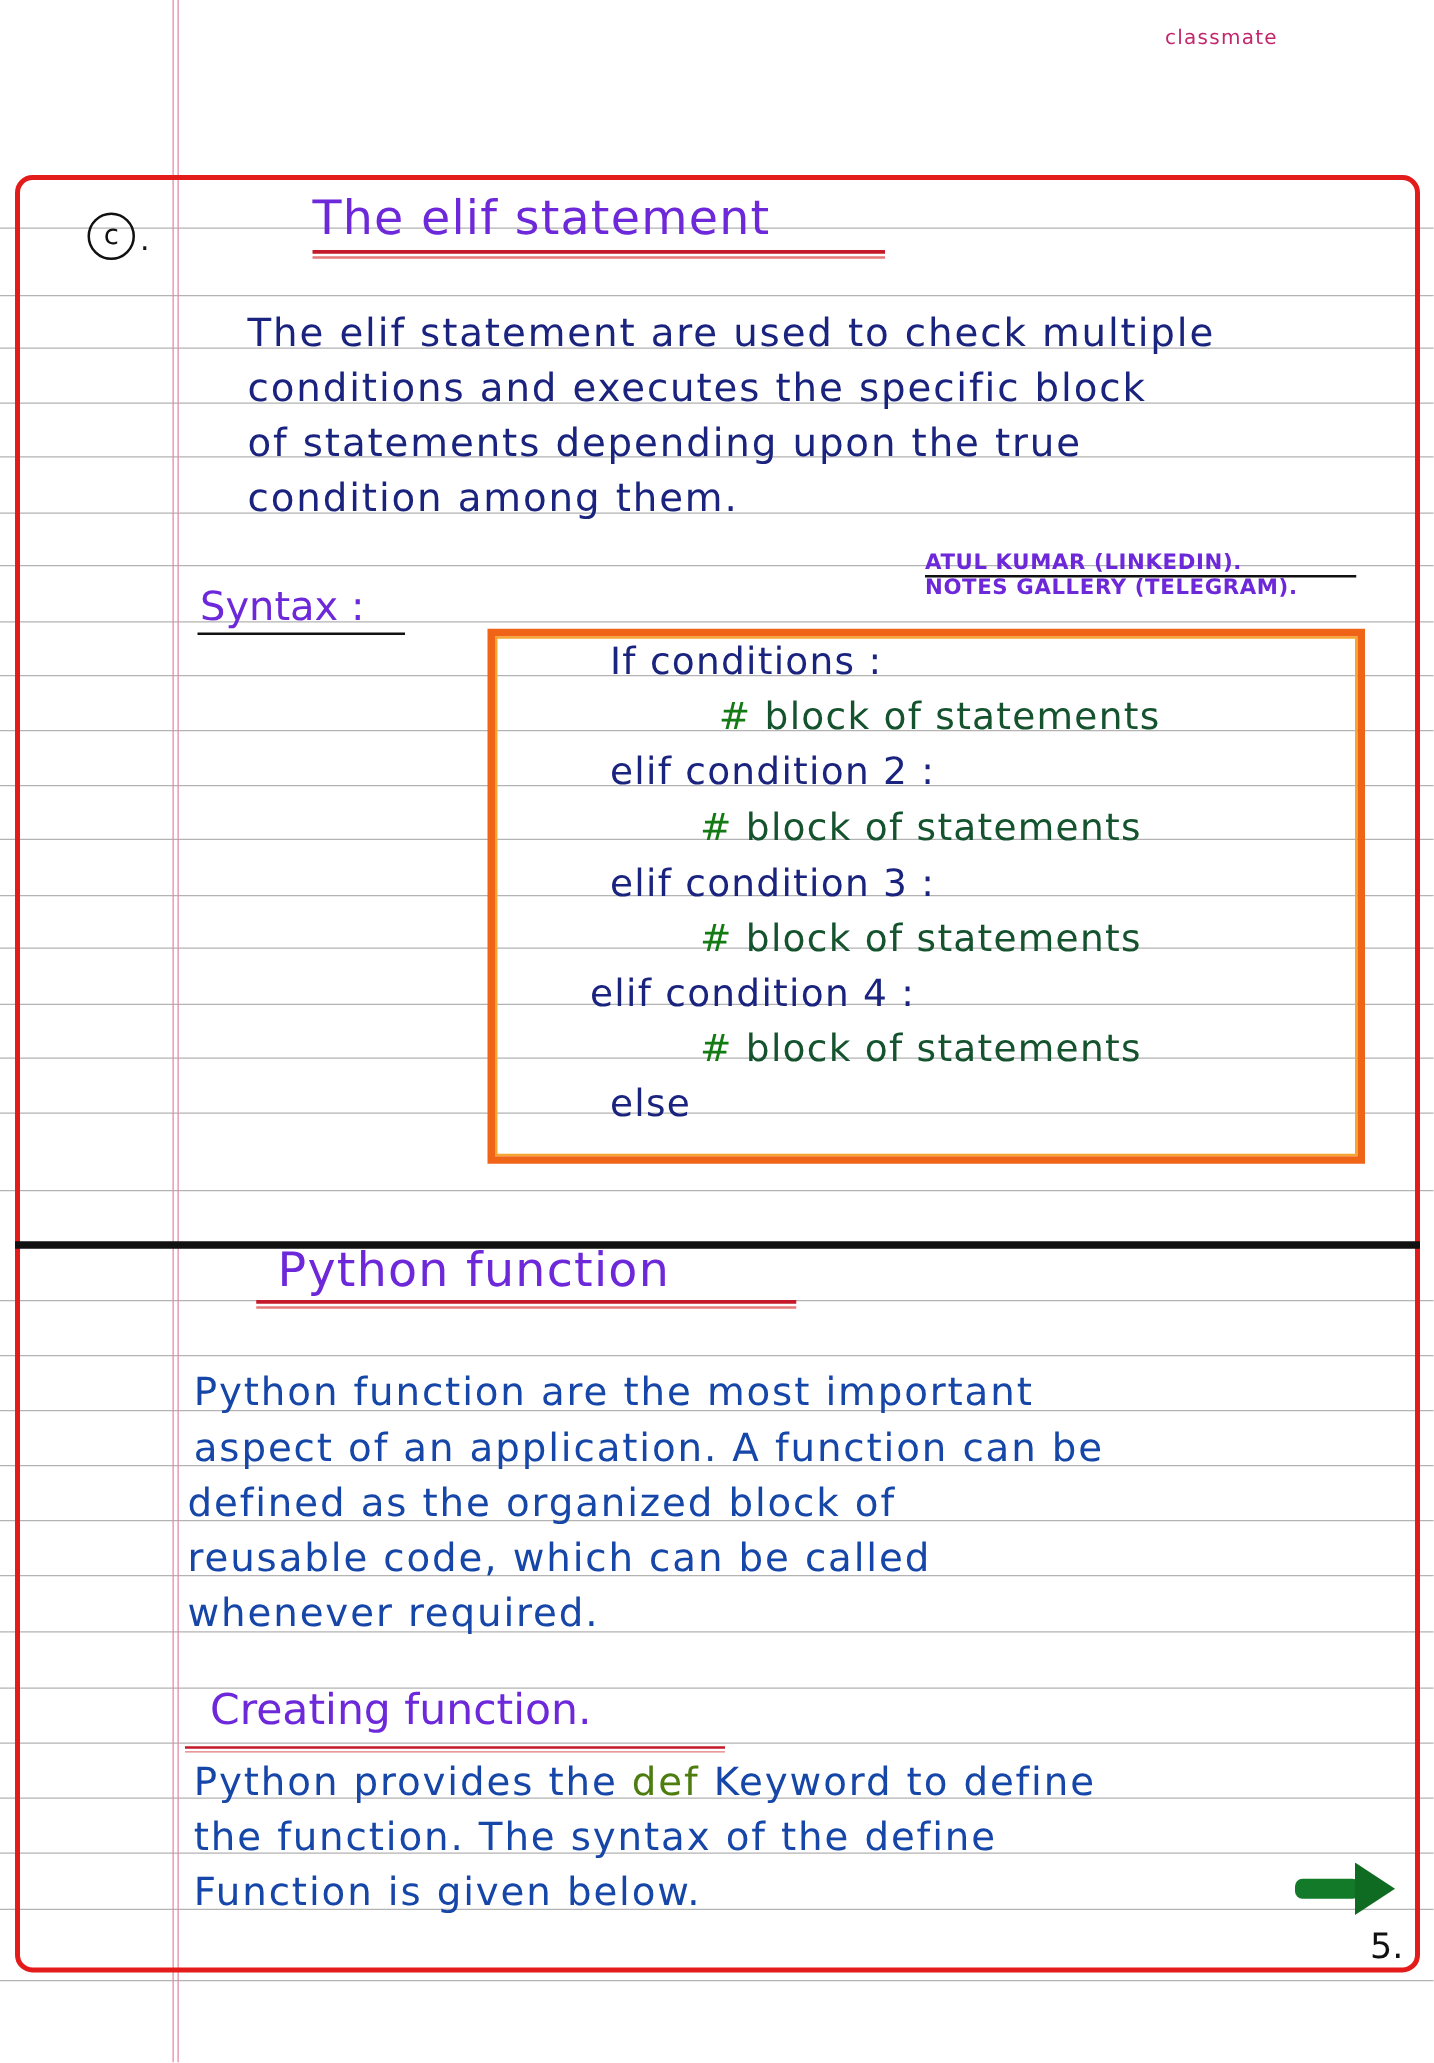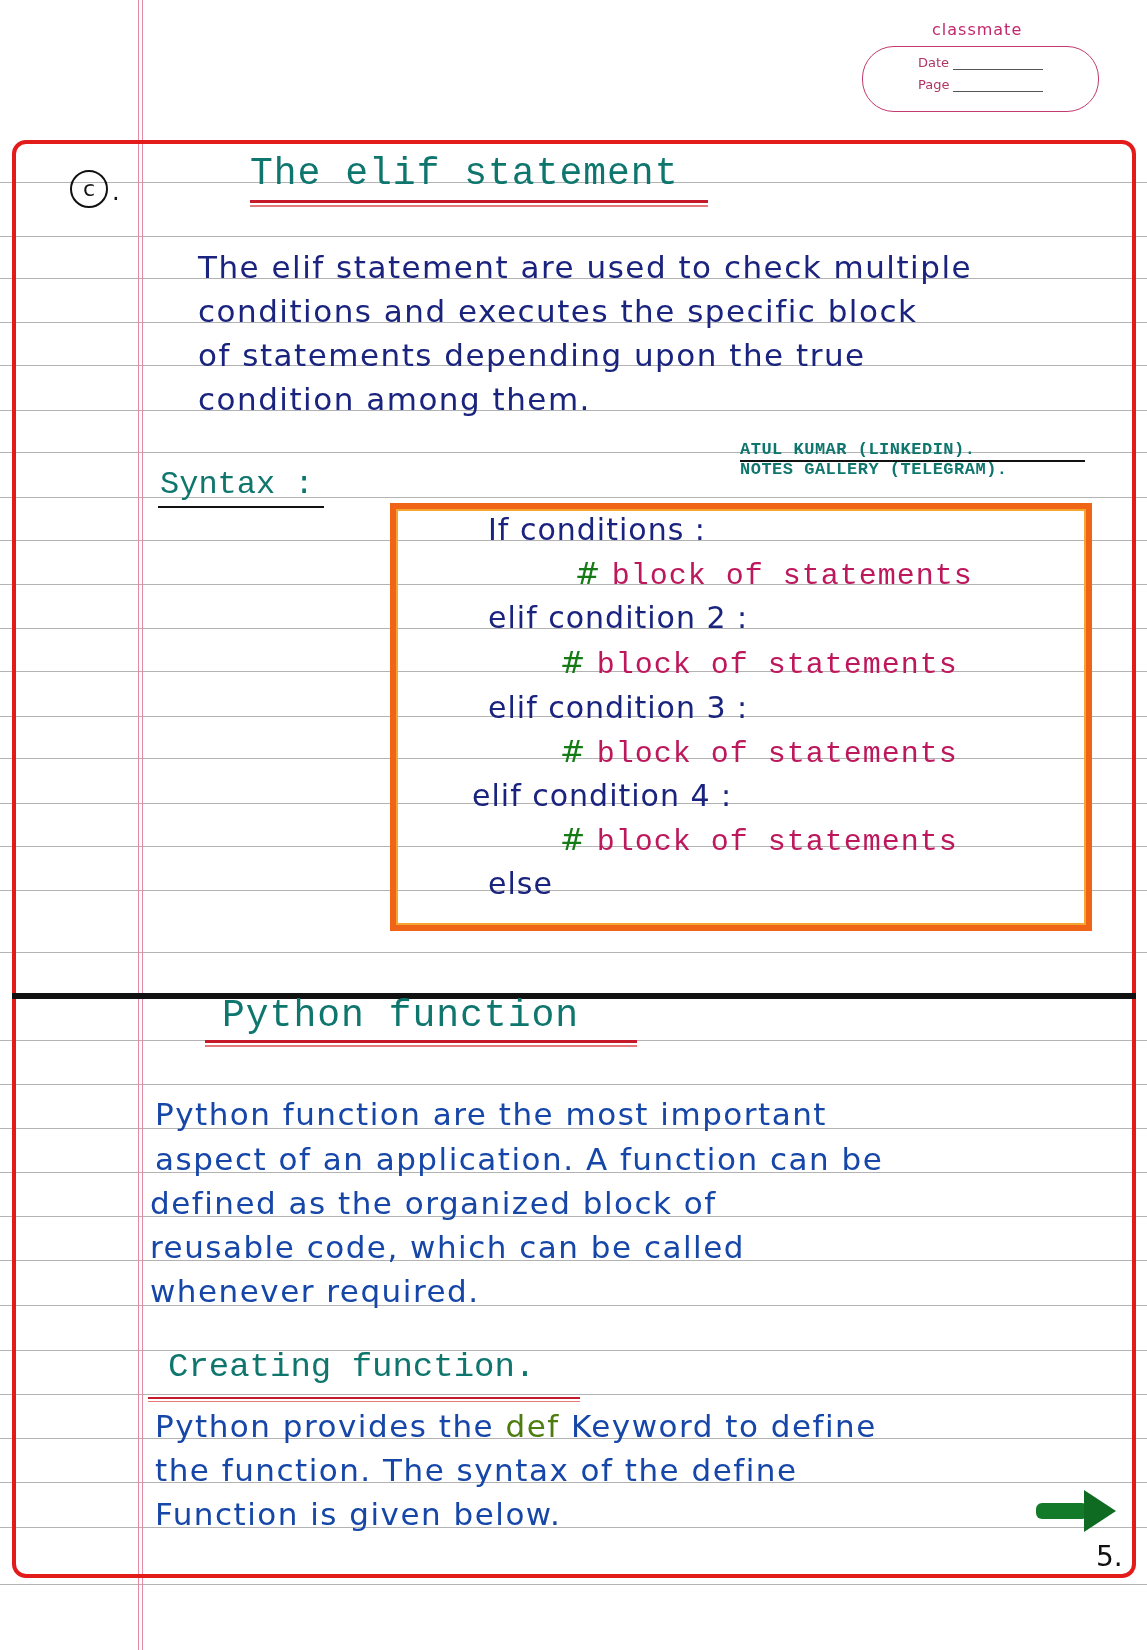--- a/index.html
+++ b/index.html
@@ -16,24 +16,24 @@
   .logo-brand { position:absolute; left:70px; top:0; font-size:16px; color:#c2276d; letter-spacing:1px; font-family:"DejaVu Sans", sans-serif; }
   .logo-scroll { position:absolute; left:0; top:26px; width:235px; height:64px; border:1.5px solid #c23a6e; border-radius:32px; }
   .logo-field { position:absolute; left:55px; font-size:13px; color:#b03565; }
   .logo-field .ln { display:inline-block; width:90px; border-bottom:1px solid #555; margin-left:4px; vertical-align:bottom; }
   
   .outer-frame { position:absolute; left:12px; top:140px; width:1124px; height:1438px; border:4px solid #e31b1b; border-radius:14px; box-sizing:border-box; }
   .divider { position:absolute; left:12px; top:993px; width:1124px; height:6px; background:#111; }
   .code-box { position:absolute; left:390px; top:503px; width:702px; height:428px; border:6px solid #f06418; box-sizing:border-box; box-shadow: inset 0 0 0 2px #f7a531; }
   
   .hand { position:absolute; white-space:nowrap; }
-  .black { color:#0f766e;font-family:Liberation Mono, monospace; }
+  .black { color:#6d28d9; }
   .navy { color:#1a237e;margin-left:48px; }
   .blue { color:#1546a8; }
-  .pink { color:#be185d;font-family:Liberation Mono, monospace; }
+  .pink { color:#14532d; }
   .green { color:#147a14; }
   .orange { color:#4d7c0f; }
   .section-num { position:absolute; left:70px; top:170px; width:34px; height:34px; border:2.5px solid #111; border-radius:50%; text-align:center; line-height:34px; font-size:22px; color:#111; }
   .section-dot { position:absolute; left:112px; top:178px; font-size:24px; color:#111; }
   .title1 { left:250px; top:152px; font-size:38px; letter-spacing:1px; }
   .title1-ul { position:absolute; left:250px; top:200px; width:458px; height:3px; background:#c41a2a; }
   .title1-ul2 { position:absolute; left:250px; top:205px; width:458px; height:2px; background:#e57a7a; }
   .para { font-size:31px; letter-spacing:1.5px; line-height:44px; }
   .credit { left:740px; top:440px; font-size:17px; font-weight:bold; line-height:20px; letter-spacing:.5px; }
   .credit-ul { position:absolute; left:740px; top:460px; width:345px; height:2px; background:#111; }
@@ -83,24 +83,20 @@
   <div class="rule" style="top:1438px"></div>
   <div class="rule" style="top:1482px"></div>
   <div class="rule" style="top:1527px"></div>
   <div class="rule" style="top:1584px"></div>
 </div>
 <div class="margin-line" style="left:138px"></div>
 <div class="margin-line" style="left:142px"></div>
 
 <div class="logo">
   <div class="logo-brand">classmate</div>
-  <div class="logo-scroll">
-    <div class="logo-field" style="top:8px"><span>Date</span><span class="ln"></span></div>
-    <div class="logo-field" style="top:30px"><span>Page</span><span class="ln"></span></div>
-  </div>
 </div>
 
 <div class="outer-frame"></div>
 
 <div class="section-num">c</div>
 <div class="section-dot">.</div>
 <div class="hand black title1">The elif statement</div>
 <div class="title1-ul"></div>
 <div class="title1-ul2"></div>
 

